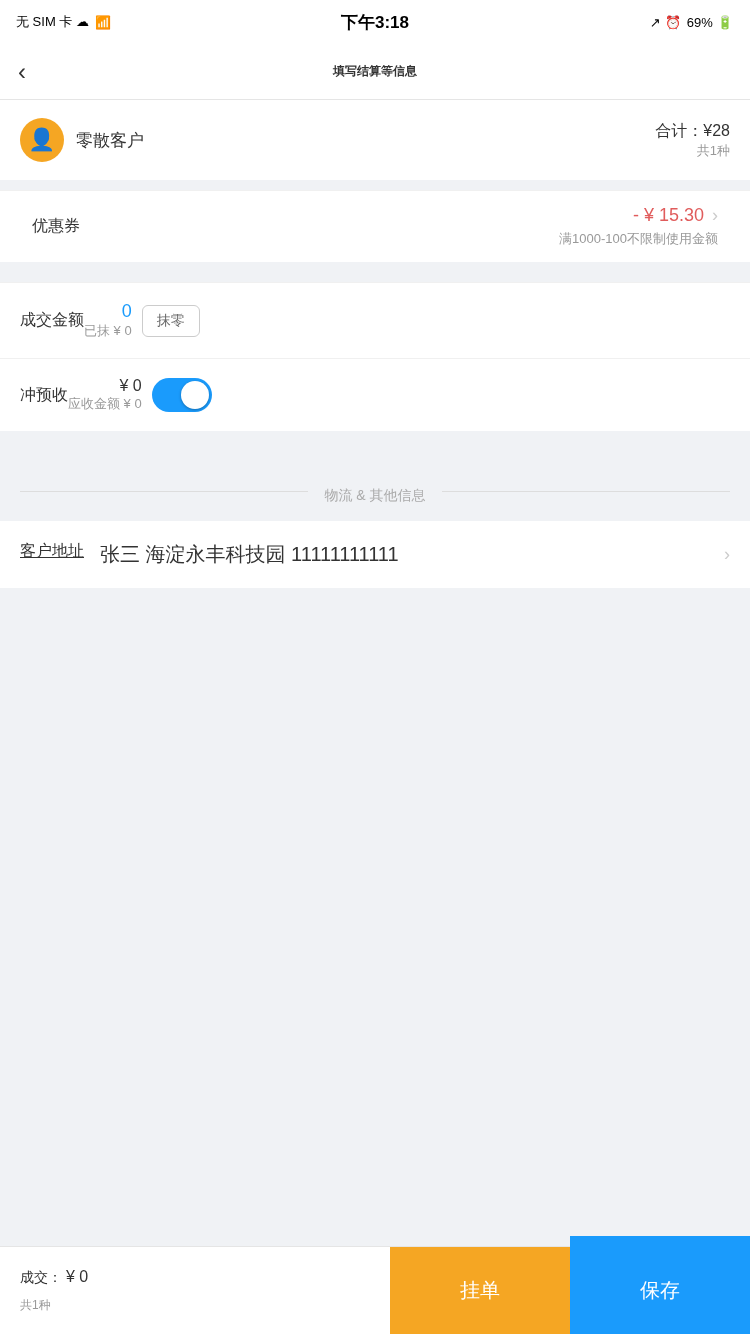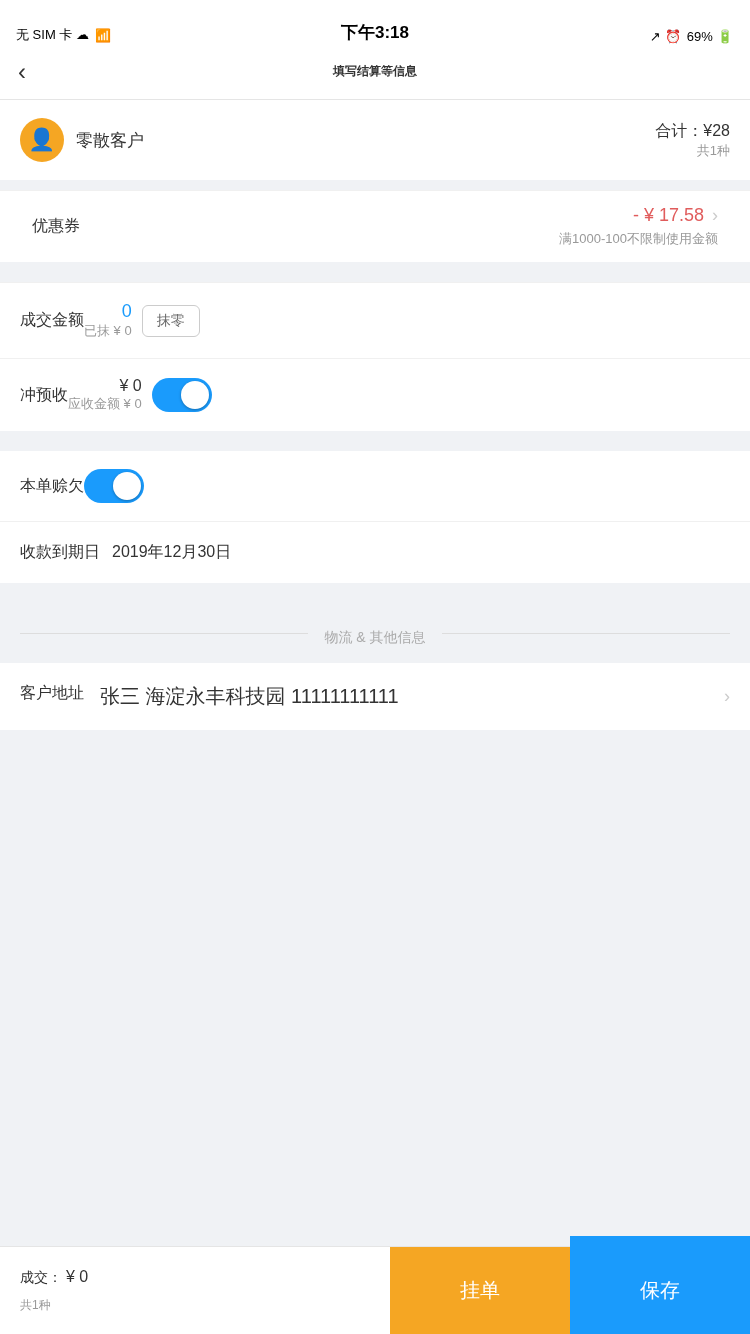--- a/index.html
+++ b/index.html
@@ -12,21 +12,21 @@
       position: relative;
       font-size: 28px;
       color: #333;
     }
 
     
     .status-bar {
       height: 44px;
       background: #fff;
       display: flex;
-      align-items: flex-end;
+      align-items: center;
       justify-content: space-between;
       padding: 0 16px;
       font-size: 14px;
       color: #000;
     }
     .status-left { font-size: 13px; display: flex; align-items: center; gap: 6px; }
     .status-center { font-size: 17px; font-weight: 600; position: absolute; left: 50%; transform: translateX(-50%); }
     .status-right { display: flex; align-items: center; gap: 5px; font-size: 13px; }
 
     
@@ -259,20 +259,21 @@
     }
     .address-left {
       display: flex;
       gap: 16px;
       align-items: flex-start;
     }
     .address-label {
       font-size: 16px;
       color: #333;
       flex-shrink: 0;
+      text-decoration: underline;
     }
     .address-value {
       font-size: 20px;
       color: #333;
       flex: 1;
     }
 
     
     .bottom-bar {
       position: fixed;
@@ -380,21 +381,21 @@
         <div class="customer-count">共1种</div>
       </div>
     </div>
   </div>
 
   <div class="section-white">
     <div class="coupon-row">
       <span class="row-label">优惠券</span>
       <div class="coupon-right">
         <div style="display:flex;align-items:center;gap:4px;">
-          <span class="row-value red">- ¥ 17.58</span>
+          <span class="row-value red">- ¥ 15.30</span>
           <span class="row-chevron">›</span>
         </div>
         <span class="row-sub">满1000-100不限制使用金额</span>
       </div>
     </div>
   </div>
 
   <div class="section-divider"></div>
 
   <div class="section-white">
@@ -418,35 +419,20 @@
         </div>
         <div class="toggle-switch">
           <div class="knob"></div>
         </div>
       </div>
     </div>
   </div>
 
   <div class="section-divider"></div>
 
-  <div class="section-white">
-    <div class="row-item" style="border-top:none;">
-      <span class="row-label">本单赊欠</span>
-      <div class="row-right">
-        <div class="toggle-switch">
-          <div class="knob"></div>
-        </div>
-      </div>
-    </div>
-
-    <div class="date-row">
-      <span class="date-label">收款到期日</span>
-      <span class="date-value">2019年12月30日</span>
-    </div>
-  </div>
 
   <div class="section-divider"></div>
 
   <div class="gray-section">
     <div class="gray-section-line"></div>
     <span class="gray-section-label">物流 &amp; 其他信息</span>
   </div>
 
   <div class="section-white" style="margin-top:0;">
     <div class="address-row">

